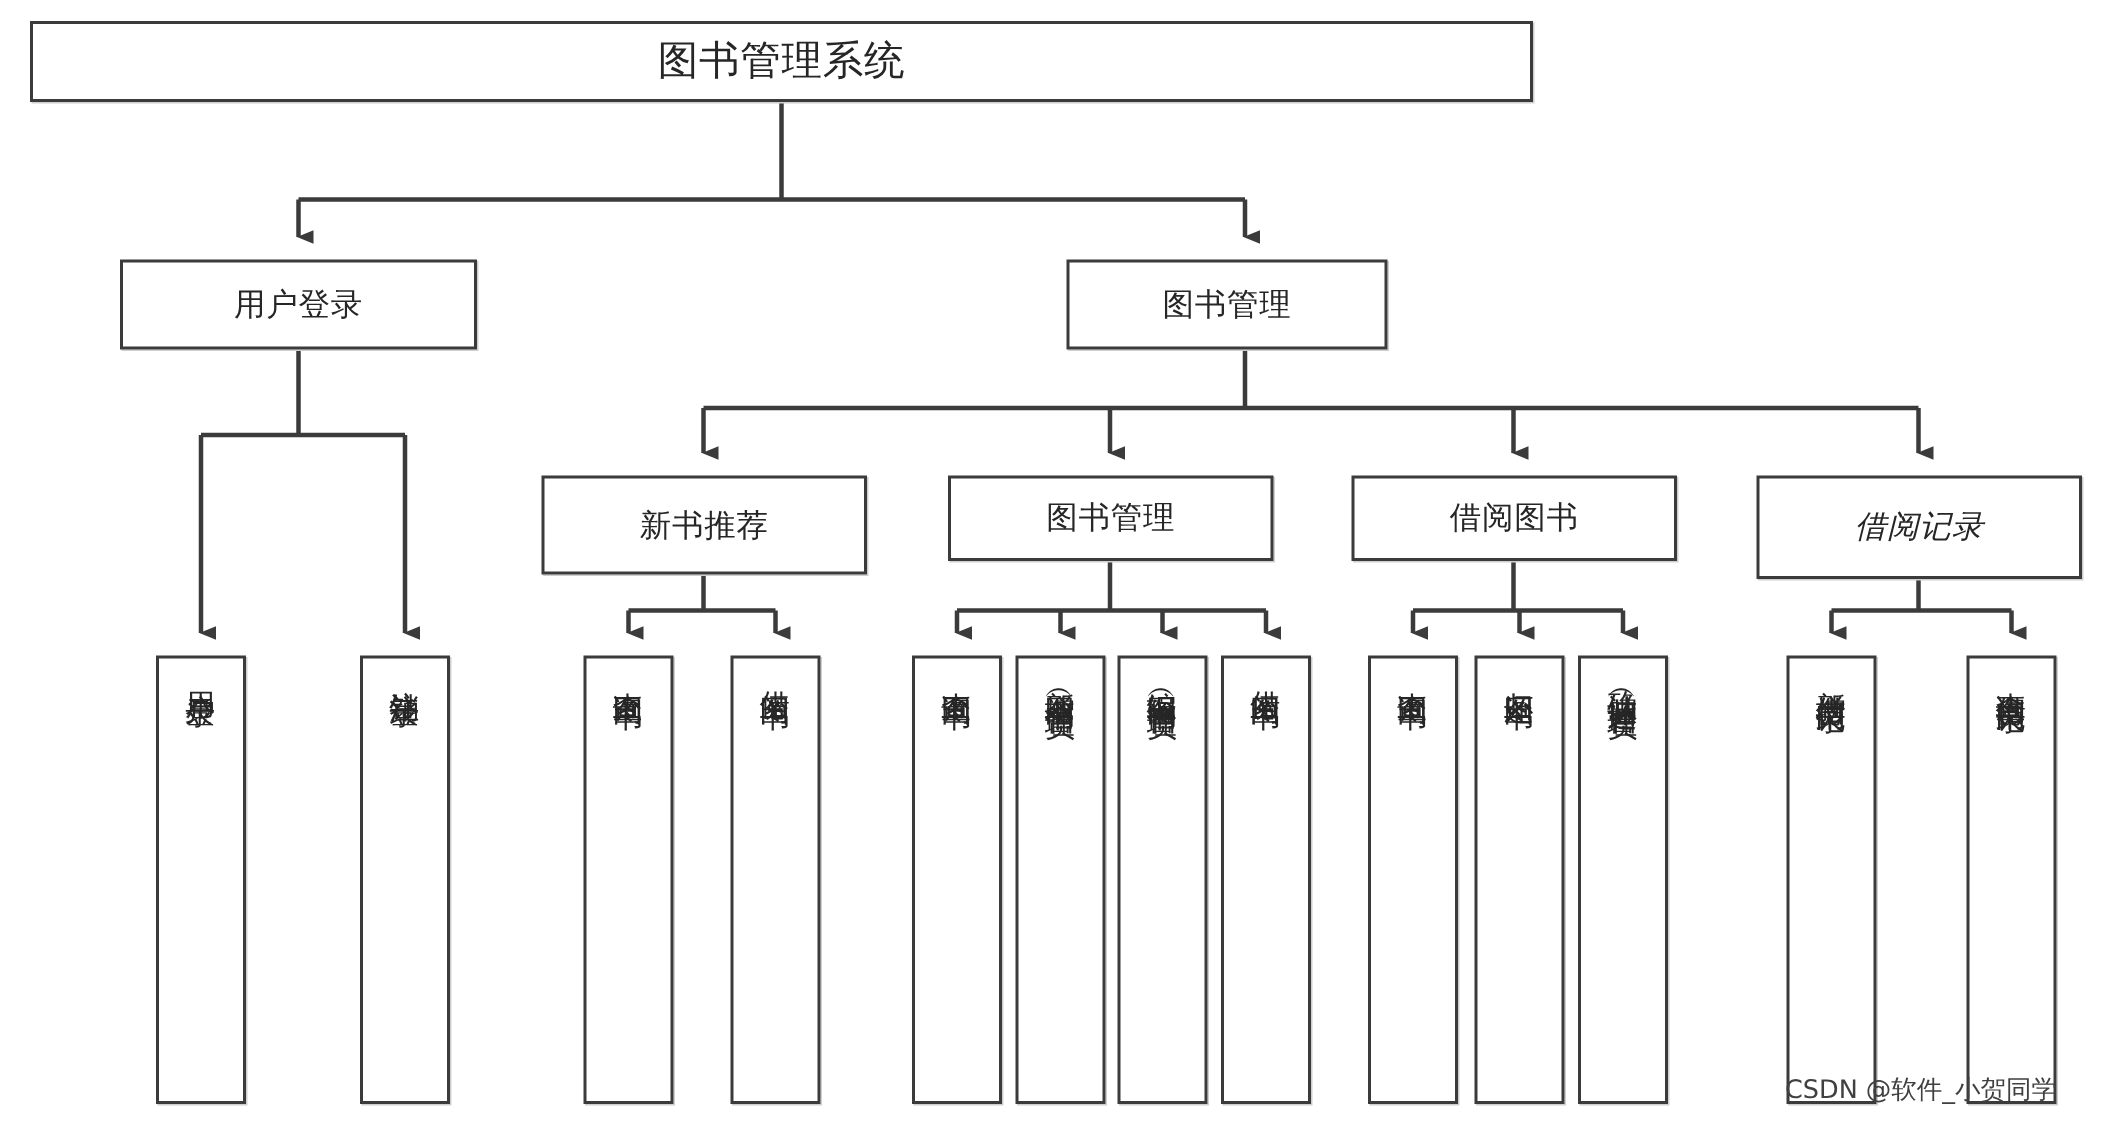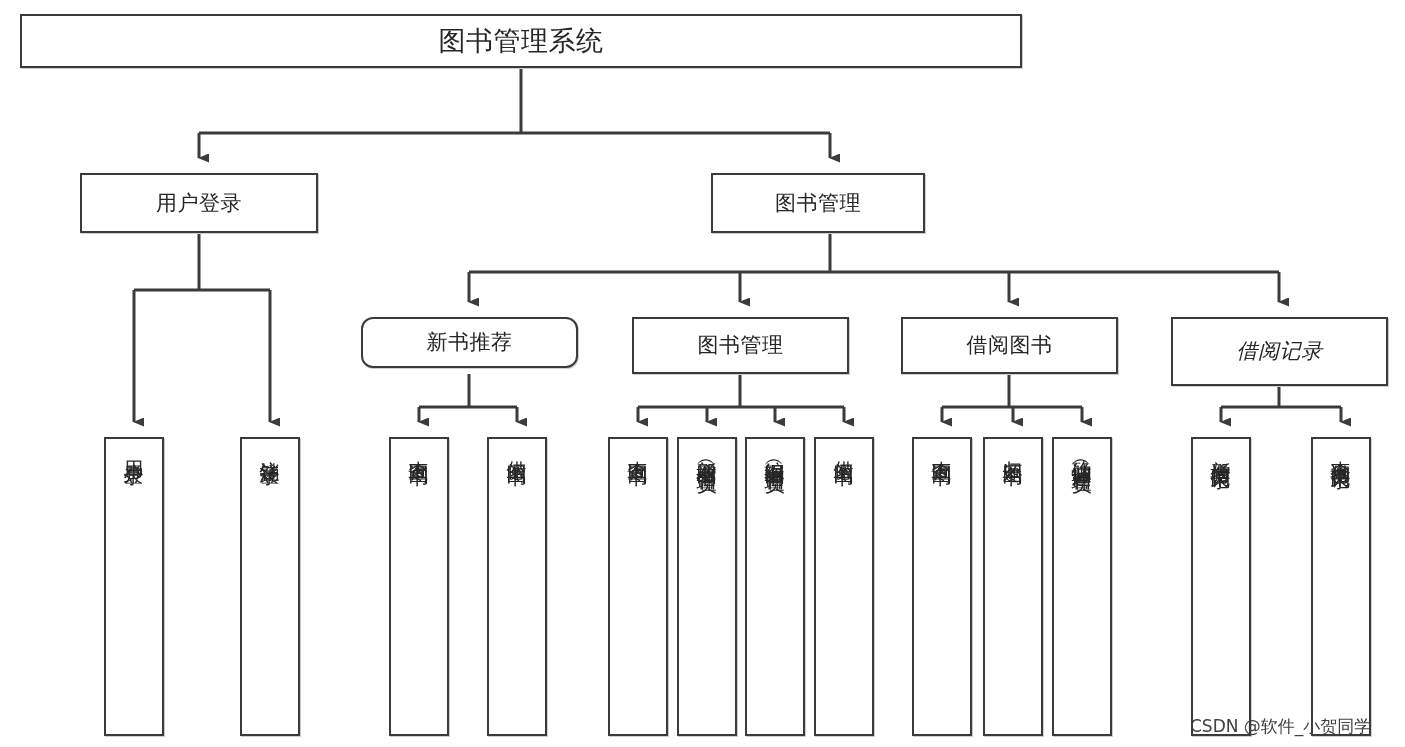--- a/index.html
+++ b/index.html
@@ -129,21 +129,21 @@
     <span class="node-label">图书管理系统</span>
   </div>
 
   <div class="node-box horiz" style="left:80px; top:173px; width:238px; height:60px;">
     <span class="node-label">用户登录</span>
   </div>
   <div class="node-box horiz" style="left:711px; top:173px; width:214px; height:60px;">
     <span class="node-label">图书管理</span>
   </div>
 
-  <div class="node-box horiz" style="left:361px; top:317px; width:217px; height:51px;border-radius:12px;">
+  <div class="node-box horiz" style="left:361px; top:317px; width:217px; height:66px;">
     <span class="node-label">新书推荐</span>
   </div>
   <div class="node-box horiz" style="left:632px; top:317px; width:217px; height:57px;">
     <span class="node-label">图书管理</span>
   </div>
   <div class="node-box horiz" style="left:901px; top:317px; width:217px; height:57px;">
     <span class="node-label">借阅图书</span>
   </div>
   <div class="node-box horiz" style="left:1171px; top:317px; width:217px; height:69px;font-style:italic;">
     <span class="node-label">借阅记录</span>

